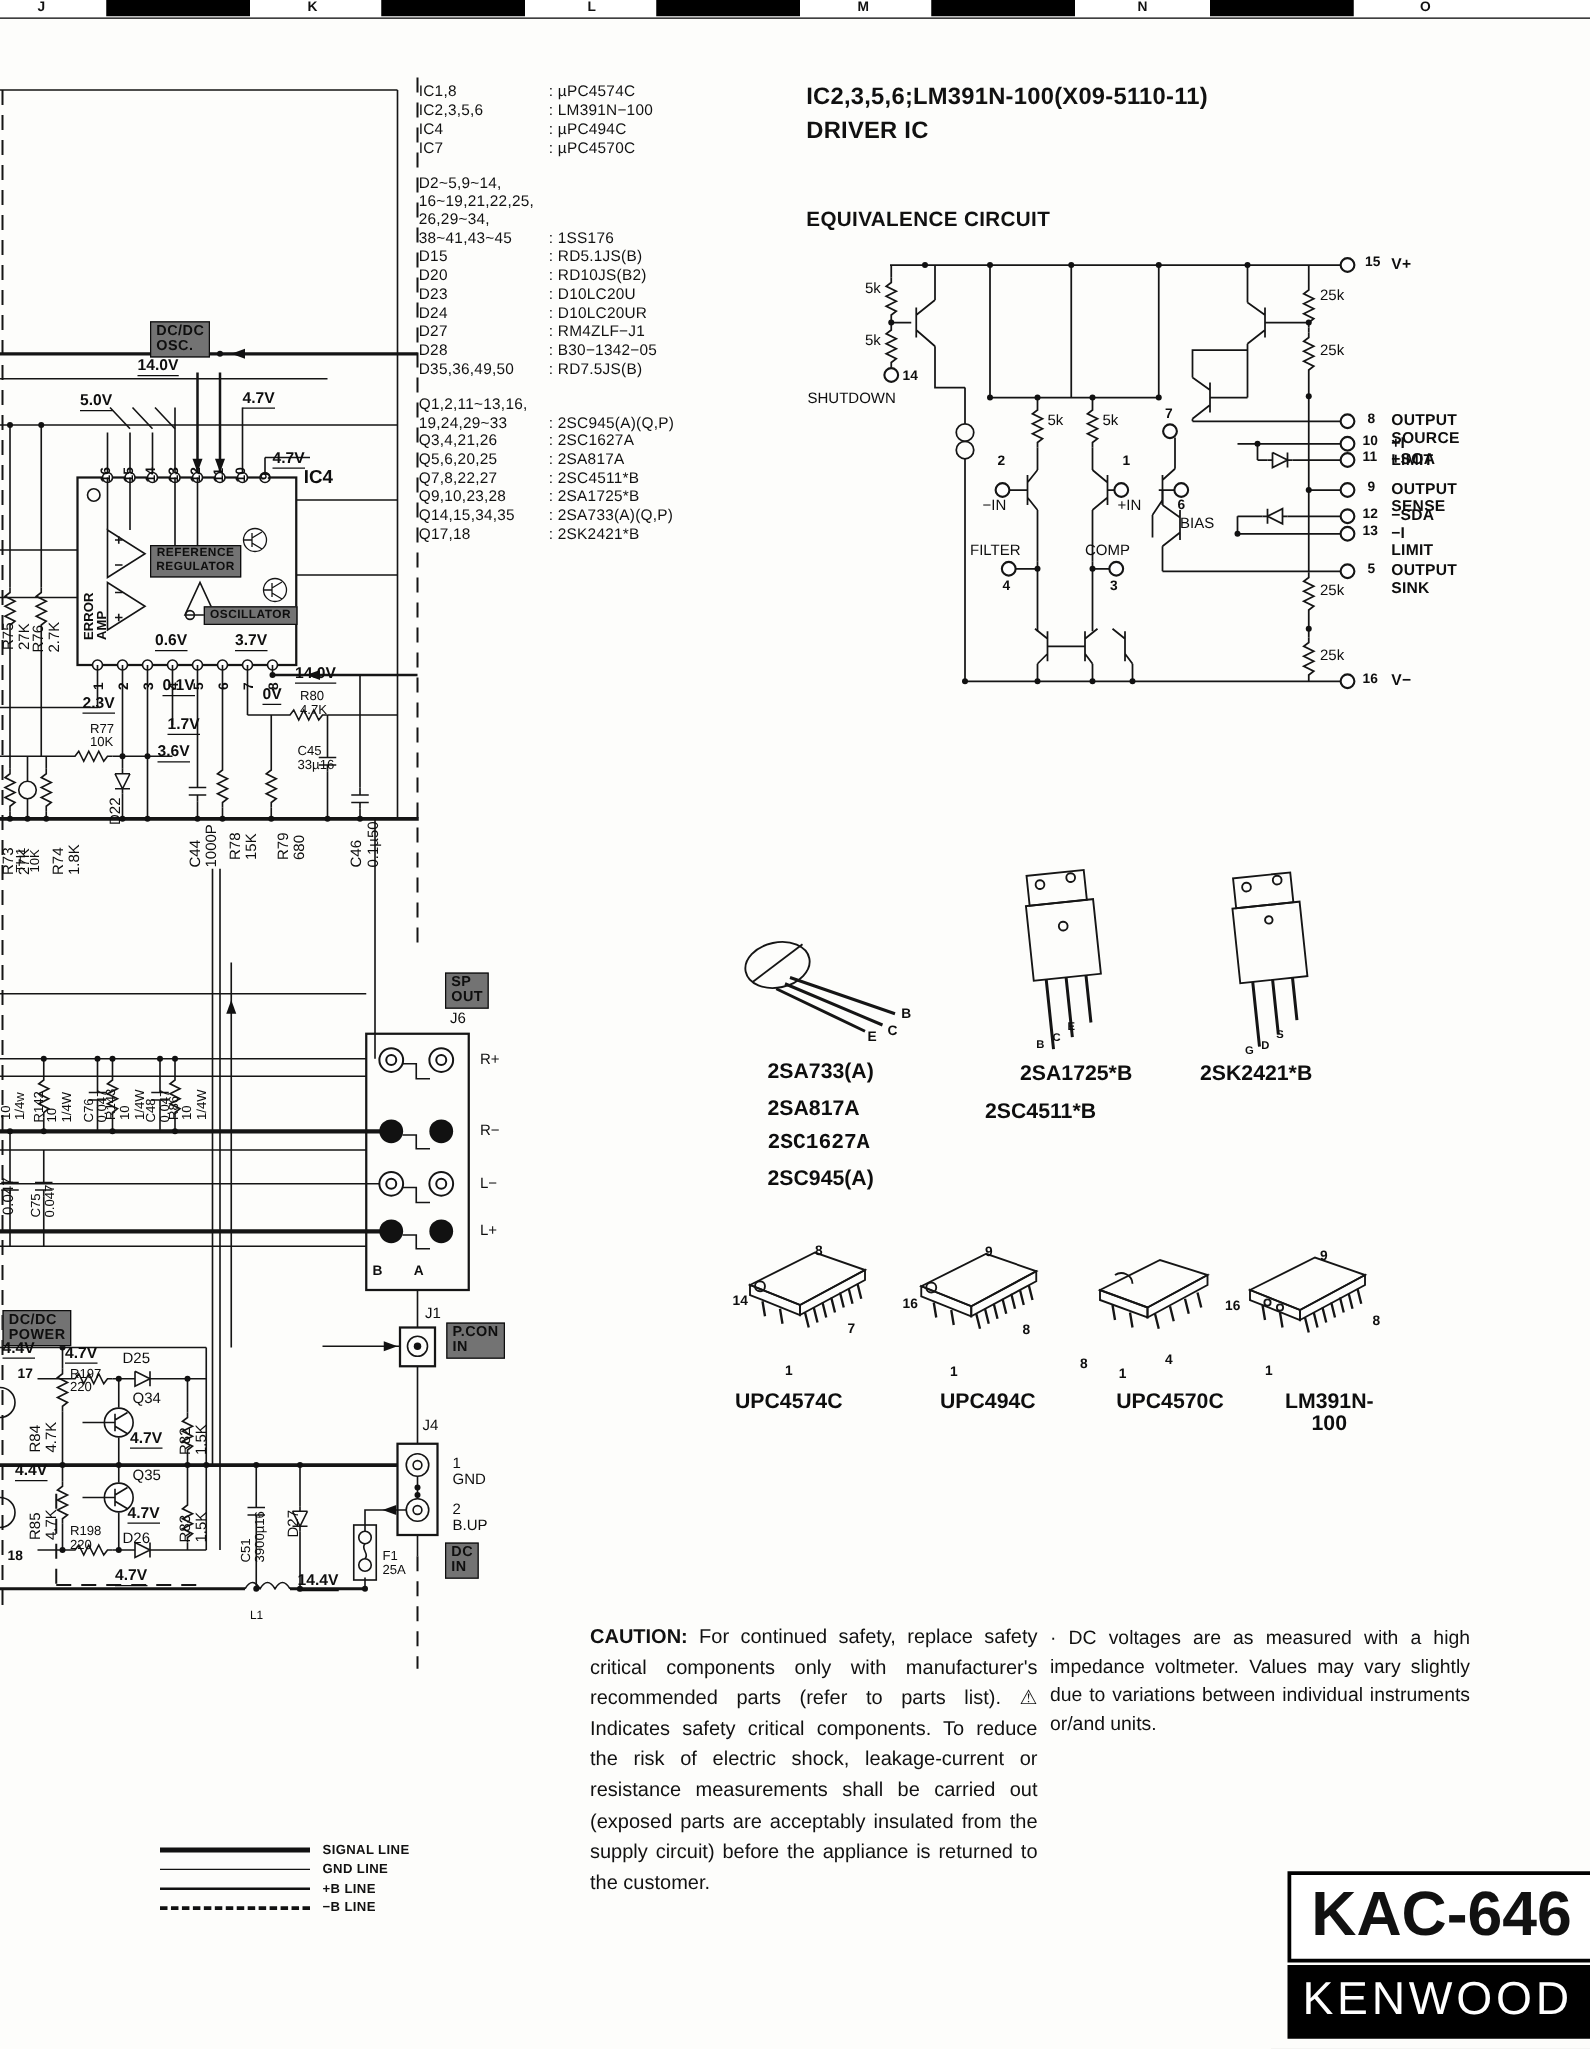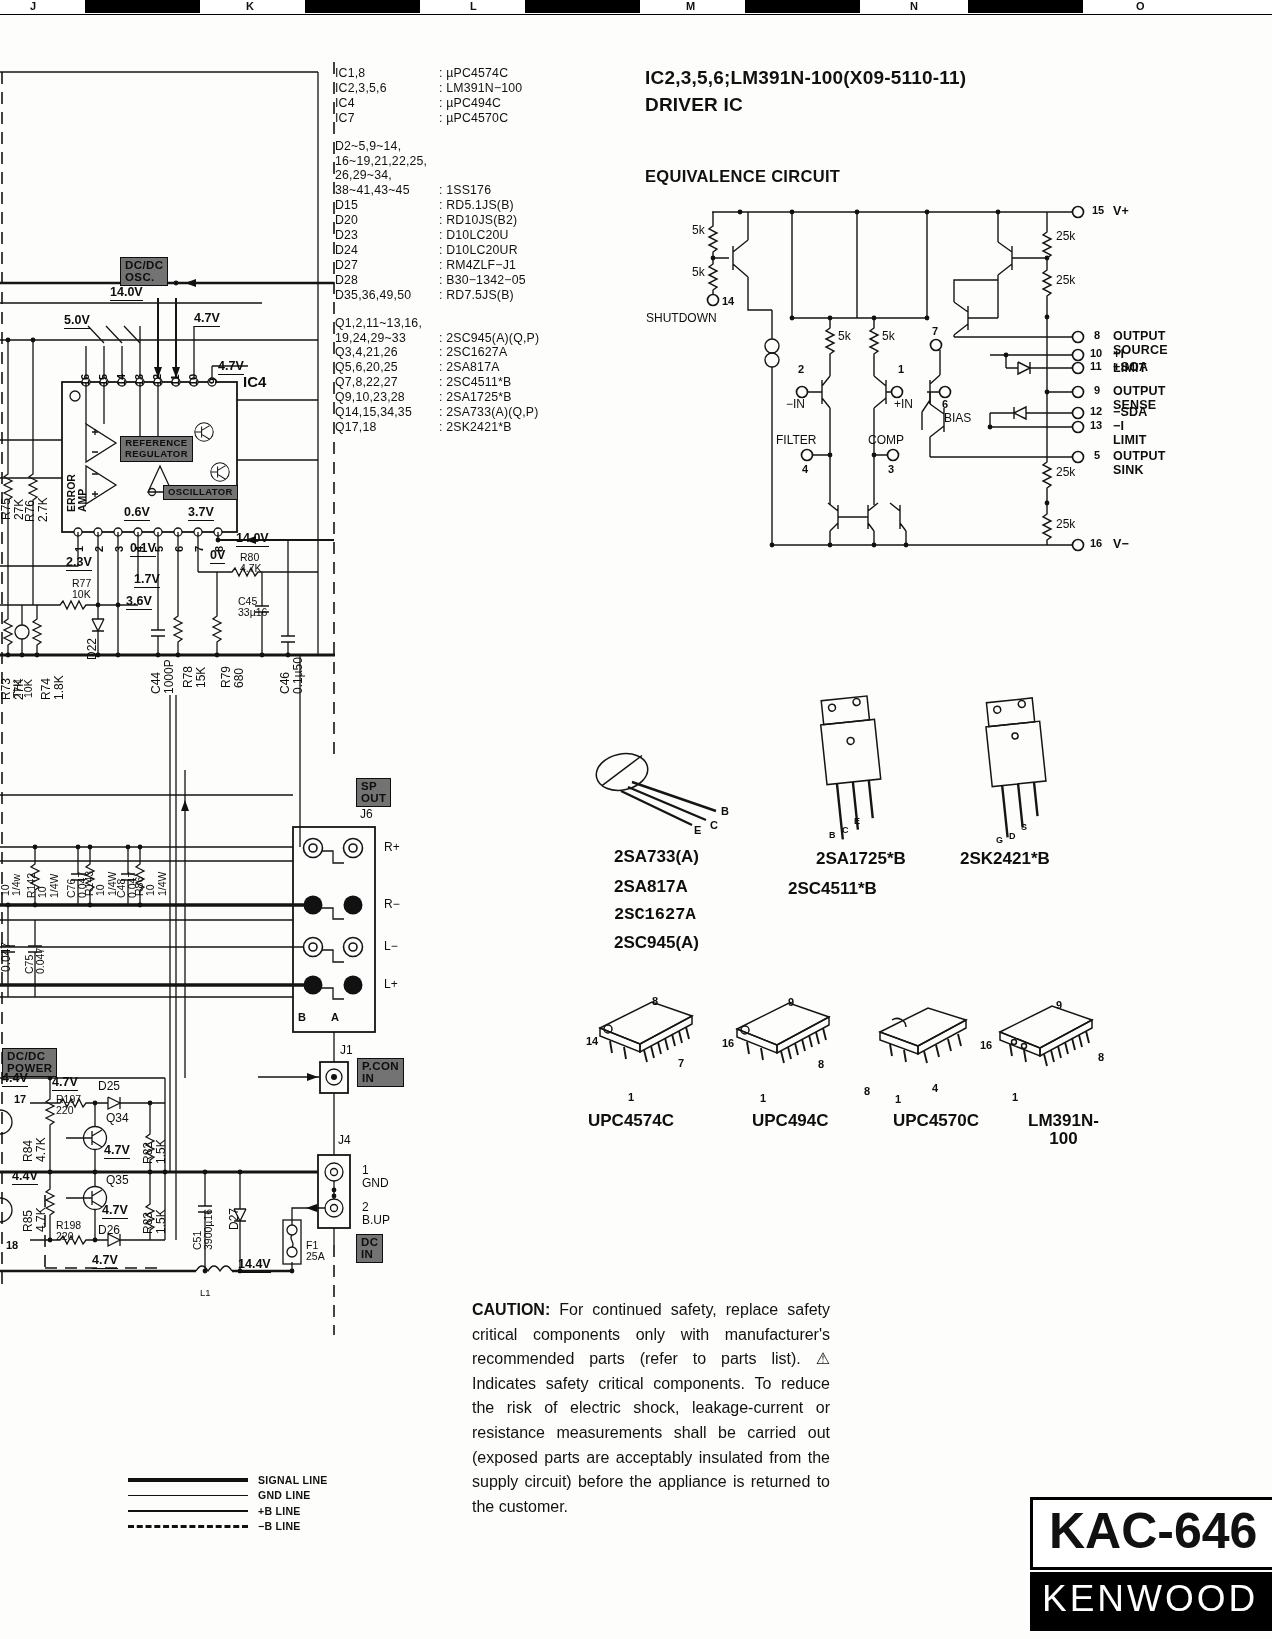--- a/index.html
+++ b/index.html
@@ -732,20 +732,21 @@
       </div>
     </div>
 
   <div id="driver-title">
     <div>IC2,3,5,6;LM391N-100(X09-5110-11)</div>
     <div>DRIVER IC</div>
   </div>
   <div id="equiv-heading">EQUIVALENCE CIRCUIT</div>
 
   <p id="caution"><b>CAUTION:</b><span> For continued safety, replace safety critical components only with manufacturer's recommended parts (refer to parts list). ⚠ Indicates safety critical components. To reduce the risk of electric shock, leakage-current or resistance measurements shall be carried out (exposed parts are acceptably insulated from the supply circuit) before the appliance is returned to the customer.</span></p>
+  <p id="dc-note">· DC voltages are as measured with a high impedance voltmeter. Values may vary slightly due to variations between individual instruments or/and units.</p>
 
   <div id="legend">
       <div class="legend-row">
         <span class="legend-line signal"></span>
         <span class="legend-label">SIGNAL LINE</span>
       </div>
       <div class="legend-row">
         <span class="legend-line gnd"></span>
         <span class="legend-label">GND LINE</span>
       </div>

